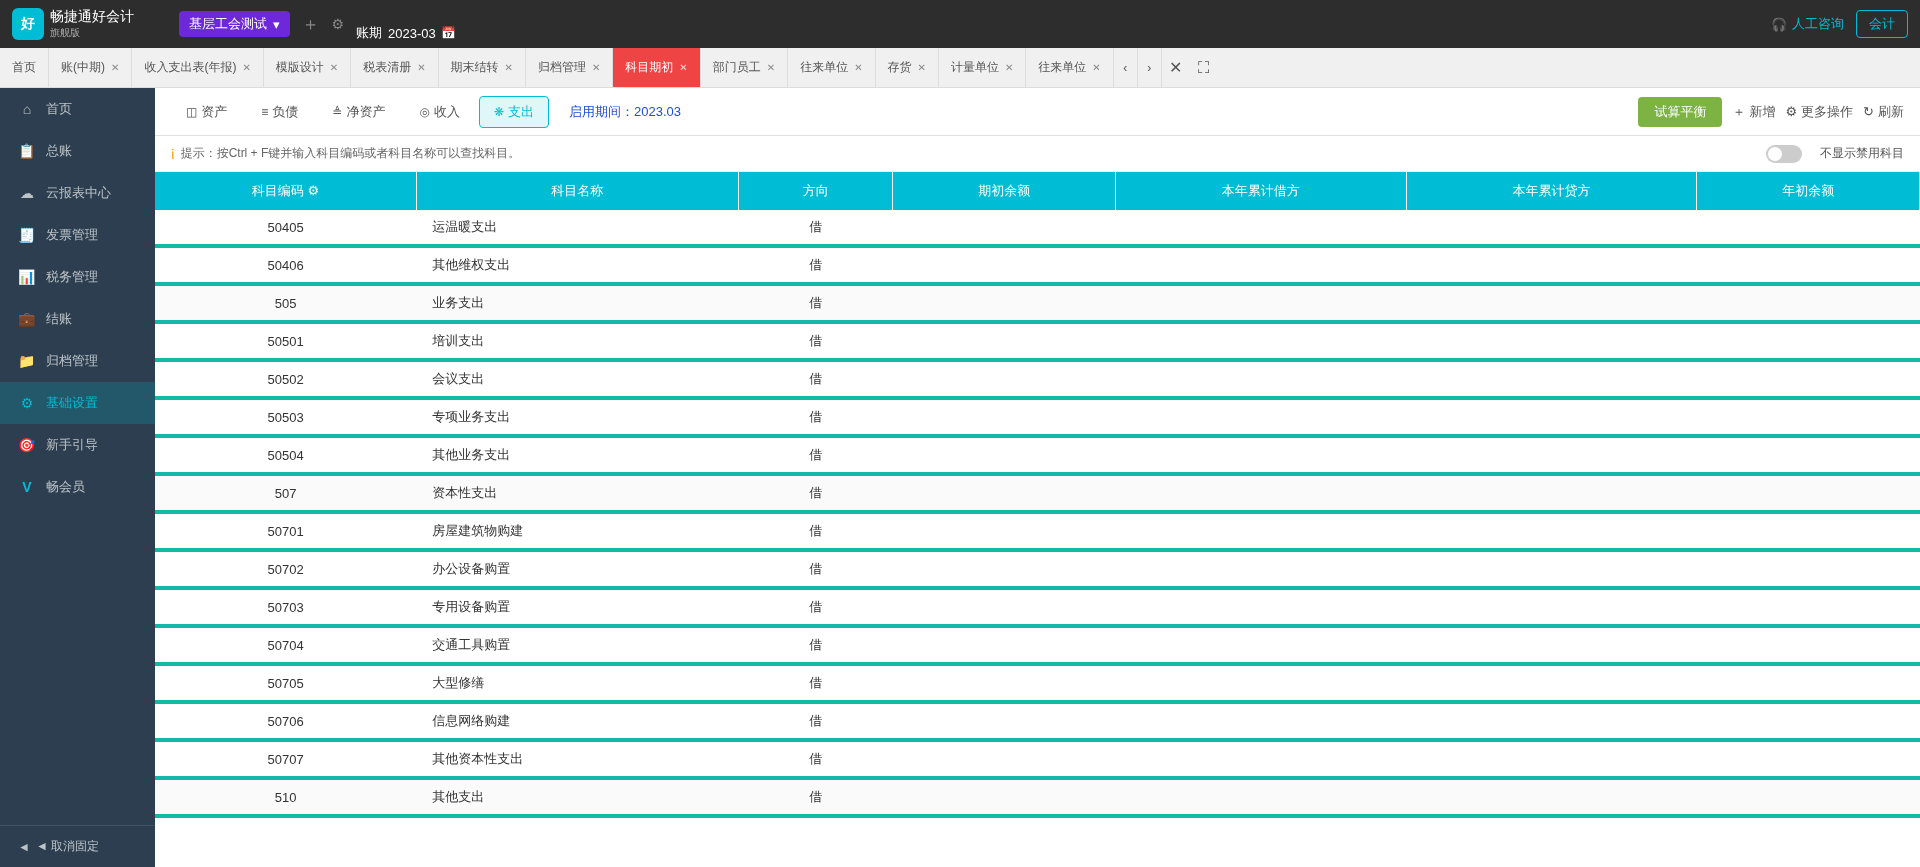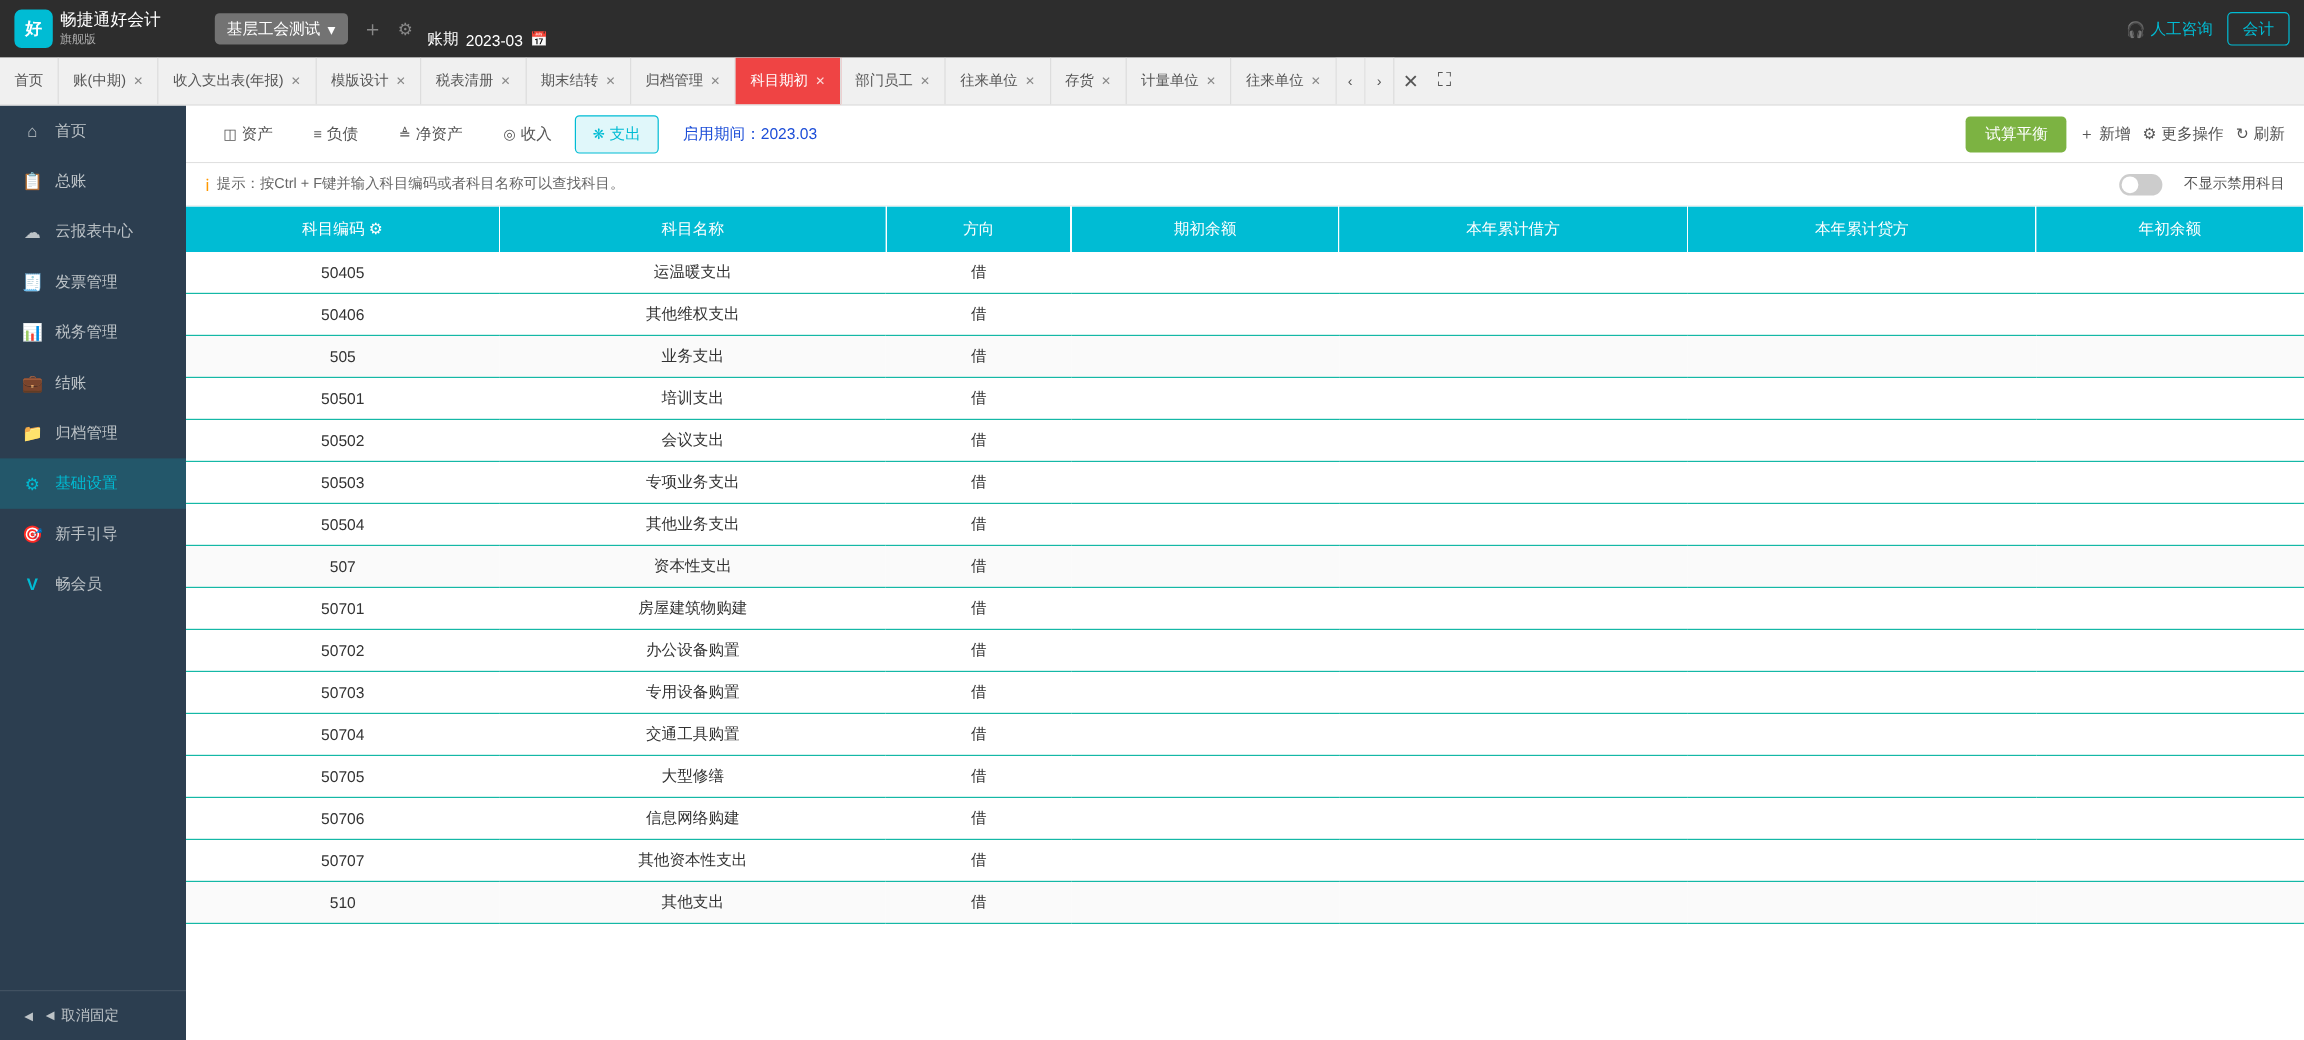--- a/index.html
+++ b/index.html
@@ -26,21 +26,21 @@
       background: #00bcd4;
       border-radius: 6px;
       display: flex; align-items: center; justify-content: center;
       color: white; font-size: 14px; font-weight: bold;
     }
     .logo-text { color: white; font-size: 14px; }
     .logo-sub { color: #aaa; font-size: 10px; }
     .company-selector {
       display: flex; align-items: center; gap: 6px;
       color: white; font-size: 13px;
-      background: #737373; border-radius: 4px; padding: 4px 10px;
+      background: #6d28d9; border-radius: 4px; padding: 4px 10px;
       cursor: pointer;
     }
     .header-actions {
       margin-left: auto;
       display: flex; align-items: center; gap: 12px;
     }
     .period-info { color: white; font-size: 13px; display: flex; align-items: center; gap: 6px; margin-top: 18px; }
     .help-btn { color: #00bcd4; font-size: 13px; display: flex; align-items: center; gap: 4px; cursor: pointer; }
     .account-btn {
       border: 1.5px solid #00bcd4; color: #00bcd4;
@@ -210,30 +210,30 @@
     .data-table thead tr th {
       background: #00bcd4;
       color: white;
       padding: 10px 16px;
       text-align: center;
       font-weight: normal;
       position: sticky; top: 0; z-index: 2;
       border-right: 1px solid rgba(255,255,255,0.2);
     }
     .data-table tbody tr {
-      border-bottom: 1px solid #14b8a6;
+      border-bottom: 4px solid #14b8a6;
     }
     .data-table tbody tr.parent-row { background: #fafafa; }
     .data-table tbody tr.parent-row td { font-weight: 500; }
     .data-table tbody td {
       padding: 8px 16px;
       color: #333;
     }
     .td-code { text-align: center; }
-    .td-name { text-align: center; margin-top: 11px; }
+    .td-name { text-align: left; margin-top: 11px; }
     .td-dir { text-align: center; }
     .td-num { text-align: right; }
 
     
     .table-wrap::-webkit-scrollbar { width: 8px; }
     .table-wrap::-webkit-scrollbar-track { background: #f1f1f1; }
     .table-wrap::-webkit-scrollbar-thumb { background: #ccc; border-radius: 4px; }
   </style>
 </head>
 <body>

